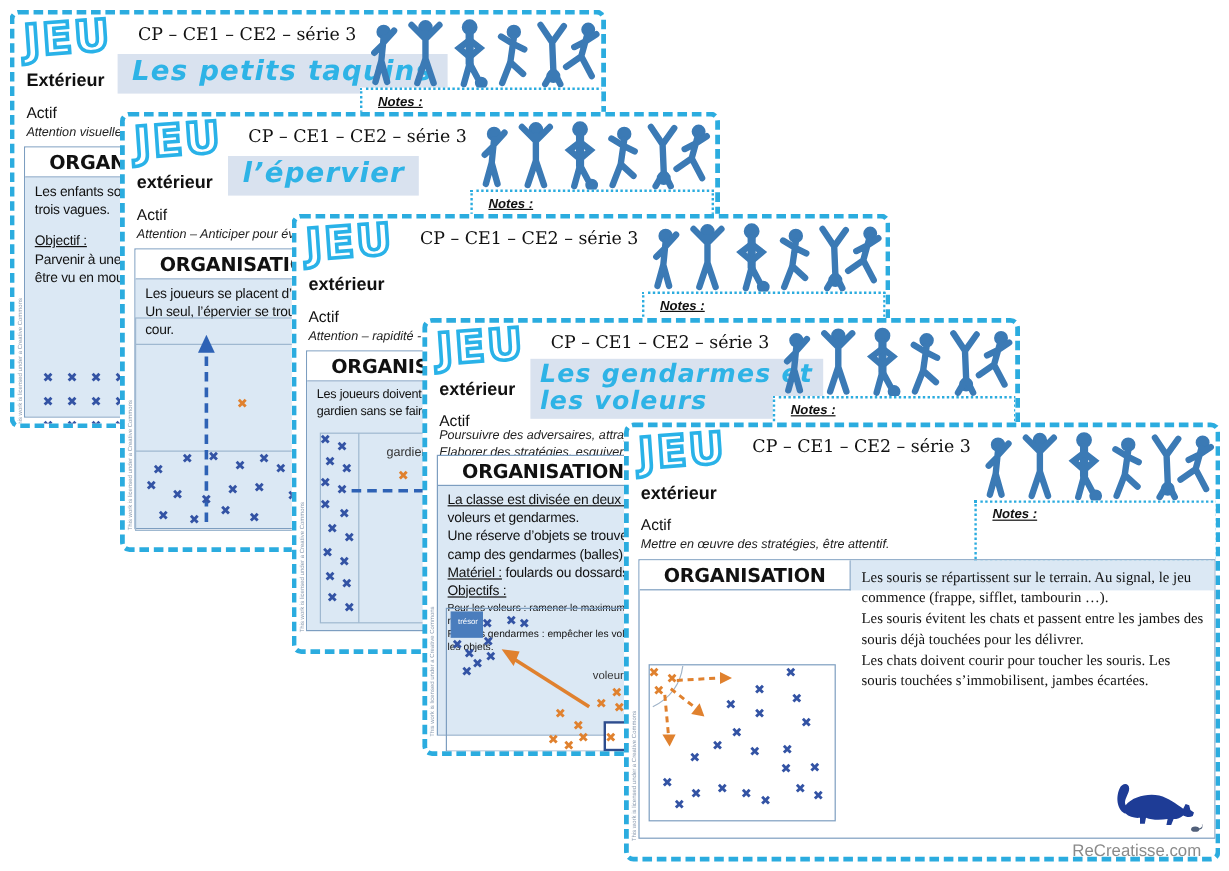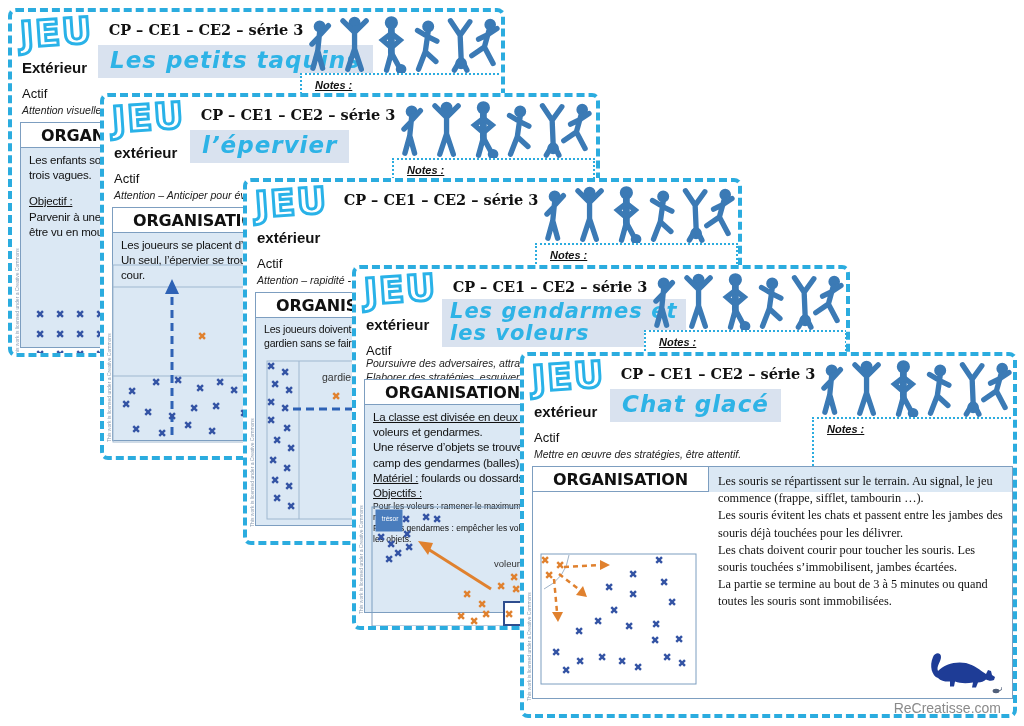--- a/index.html
+++ b/index.html
@@ -11,21 +11,21 @@
     position:absolute;background:#fff;border:4px dashed #2bacdf;border-radius:8px;
     overflow:hidden;box-sizing:border-box;
   }
   .logo{
     position:absolute;left:8px;top:0px;font-family:"DejaVu Sans",sans-serif;
     font-weight:900;font-size:36px;color:#fff;-webkit-text-stroke:3px #29b2e8;
     letter-spacing:2px;transform:rotate(-4deg);
   }
   .grade{
     position:absolute;left:84px;top:9px;width:220px;text-align:center;
-    font-family:"DejaVu Serif","Liberation Serif",serif;font-weight:bold;font-size:14.5px;
+    font-family:"DejaVu Serif","Liberation Serif",serif;font-weight:normal;font-size:14.5px;
   }
   .badge{position:absolute;left:86px;top:33px;background:#d9e2ef;padding:2px 12px 5px;}
   .badge .t{
     font-family:"DejaVu Sans",sans-serif;font-style:italic;font-weight:bold;
     font-size:23px;color:#2eb3e6;letter-spacing:1px;white-space:nowrap;
   }
   .card.c3 .badge{top:30px;width:228px;padding:1px 8px 3px;}
   .card.c3 .badge .t{font-size:21px;line-height:1.05;white-space:normal;}
   .loc{position:absolute;left:10px;top:47px;font-weight:bold;font-size:15px;}
   .act{position:absolute;left:10px;top:74px;font-size:13px;}
@@ -284,37 +284,35 @@
       <text x="139" y="115" fill="#e0812e" font-size="11" font-weight="bold" text-anchor="middle">✖</text>
     </svg>
   <div class="dlabel white" style="left:21px;top:246px;width:26px">trésor</div>
   <div class="dlabel" style="left:138px;top:289px;font-size:9.5px">voleur</div>
   <div class="license">This work is licensed under a Creative Commons</div>
 </div>
 
 <div class="card c4" style="left:520px;top:352px;width:497px;height:366px;z-index:5">
   <div class="logo">JEU</div>
   <div class="grade">CP – CE1 – CE2 – série 3</div>
-  <div class="badge"><span class="t">Chat glacé</span></div>
   <div class="loc">extérieur</div>
   <div class="act">Actif</div>
   <div class="skills">
       <div>Mettre en œuvre des stratégies, être attentif.</div>
     </div>
   <svg class="sil" width="198" height="62" viewBox="0 0 200 64">
       <use href="#figset"></use>
     </svg>
   <div class="notes"><span class="nl">Notes :</span></div>
   <div class="gtable" style="height:233px">
     <div class="th l">ORGANISATION</div>
     <div class="td r">
       <p>Les souris se répartissent sur le terrain. Au signal, le jeu commence (frappe, sifflet, tambourin …).</p>
       <p>Les souris évitent les chats et passent entre les jambes des souris déjà touchées pour les délivrer.</p>
       <p>Les chats doivent courir pour toucher les souris. Les souris touchées s’immobilisent, jambes écartées.</p>
-      <p>La partie se termine au bout de 3 à 5 minutes ou quand toutes les souris sont immobilisées.</p>
     </div>
   </div>
   <svg class="diagram" style="left:16px;top:196px" width="158" height="136">
       <rect x="1" y="2" width="155" height="130" fill="none" stroke="#7d9ec0" stroke-width="1"></rect>
       <path d="M29,3 Q26,26 4,37" fill="none" stroke="#9fb3c8" stroke-width="1"></path>
       <line x1="24" y1="15" x2="60" y2="13" stroke="#e0812e" stroke-width="2.5" stroke-dasharray="5 4"></line>
       <line x1="19" y1="22" x2="41" y2="39" stroke="#e0812e" stroke-width="2.5" stroke-dasharray="5 4"></line>
       <line x1="14" y1="27" x2="17" y2="60" stroke="#e0812e" stroke-width="2.5" stroke-dasharray="5 4"></line>
       <polygon points="70,13 60,8 60,18" fill="#e0812e"></polygon>
       <polygon points="47,45 36,43 43,34" fill="#e0812e"></polygon>

